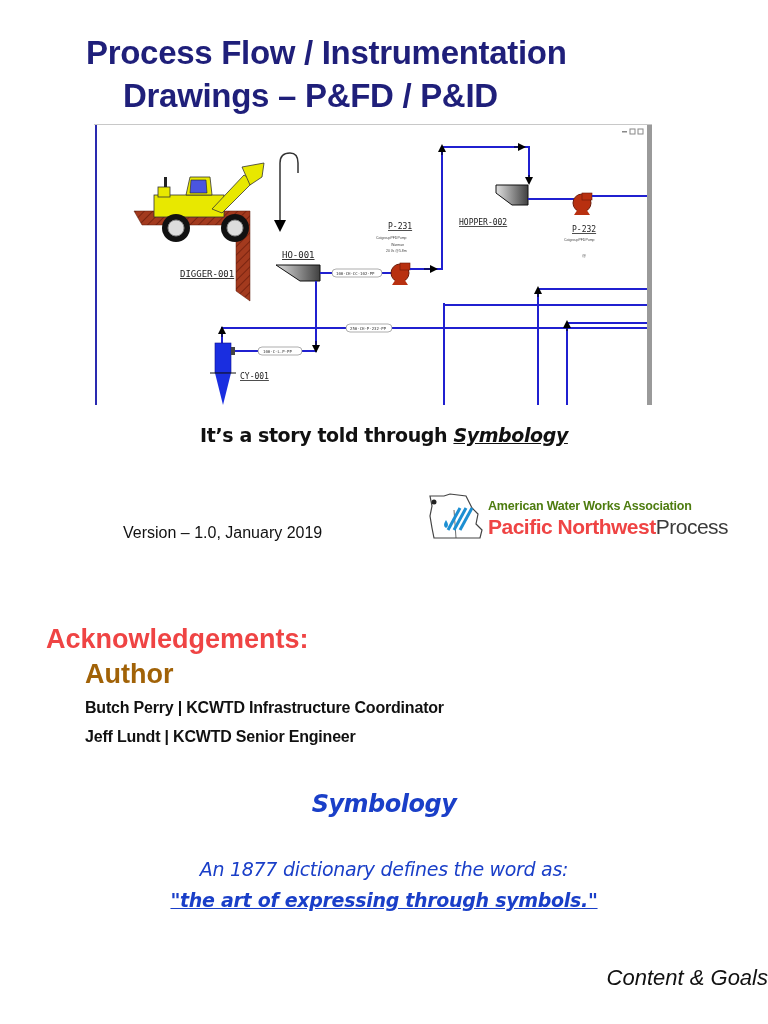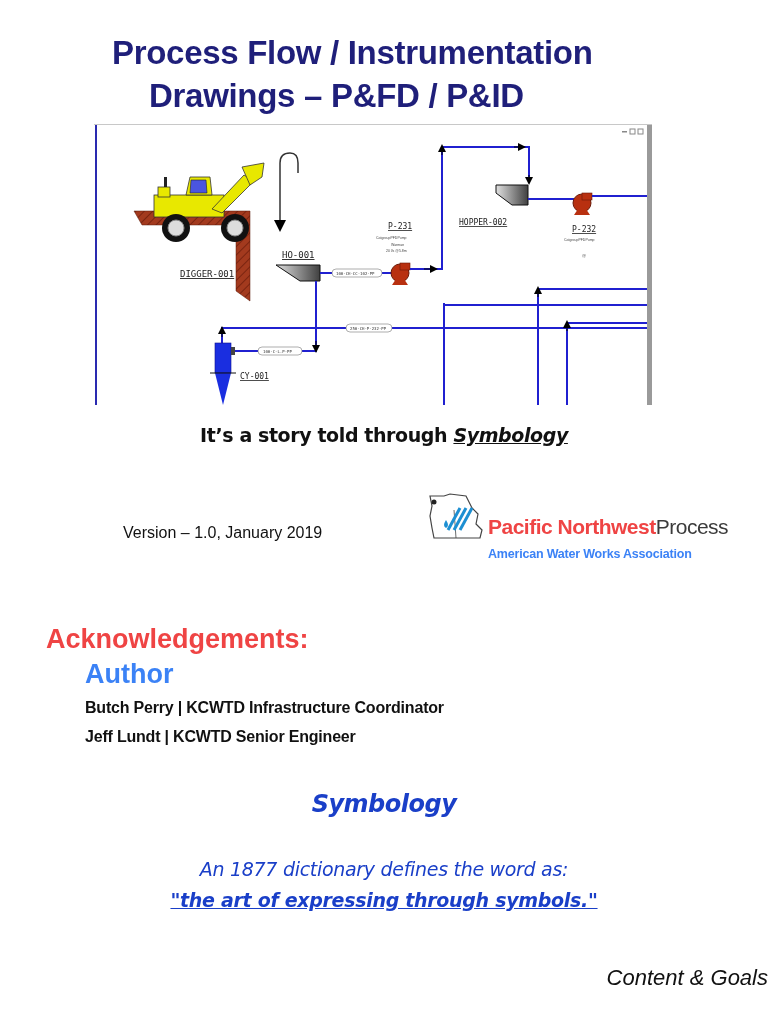--- a/index.html
+++ b/index.html
@@ -1,34 +1,34 @@
 <!DOCTYPE html>
 <html><head>
 <meta charset="utf-8">
 <style>
   html, body { margin:0; padding:0; background:#ffffff; }
   body { width:768px; height:1024px; position:relative; overflow:hidden; font-family:"Liberation Sans", sans-serif; }
   .abs { position:absolute; }
-  .title { color:#1f1f7a; font-weight:bold; font-size:33px; line-height:37px; letter-spacing:-0.3px;margin-left:26px; }
+  .title { color:#1f1f7a; font-weight:bold; font-size:33px; line-height:37px; letter-spacing:-0.3px; }
   .t1 { left:86px; top:34px; }
   .t2 { left:123px; top:77px; }
   .diagram { left:94px; top:124px; width:558px; height:280px; background:#fff; border-top:1px solid #c8c8c8; overflow:hidden; }
   .diagram svg { display:block; }
   .mono { font-family:"DejaVu Sans Mono", monospace; }
   .story { left:0; width:768px; top:410px; text-align:center; font-family:"DejaVu Sans", sans-serif; font-weight:bold; font-size:19px; color:#111; letter-spacing:-0.4px;margin-top:14px; }
   .story em { text-decoration:underline; font-style:italic; }
   .version { left:123px; top:524px; font-size:16px; color:#111; }
   .logo { left:426px; top:490px; width:340px; height:90px; }
-  .logo .l1 { position:absolute; left:62px; top:9px; font-size:12.5px; font-weight:bold; color:#3b82f6; letter-spacing:-0.2px;margin-top:48px; }
+  .logo .l1 { position:absolute; left:62px; top:9px; font-size:12.5px; font-weight:bold; color:#4d7c0f; letter-spacing:-0.2px; }
   .logo .l2 { position:absolute; left:62px; top:25px; font-size:21px; line-height:24px; }
   .logo .l2 .pn { color:#ef4444; font-weight:bold; letter-spacing:-0.5px;text-align:right; }
   .logo .l2 .sec { color:#3b3b3b; letter-spacing:-0.5px; }
   .logo .l3 { position:absolute; left:62px; top:53px; font-size:11.5px; font-style:italic; color:#7a7a7a; line-height:15px; }
   .ack { left:46px; top:624px; color:#ef4444; font-weight:bold; font-size:27px; }
-  .author { left:85px; top:659px; color:#3b82f6; font-weight:bold; font-size:27px; }
+  .author { left:85px; top:659px; color:#a16207; font-weight:bold; font-size:27px; }
   .person { left:85px; font-weight:bold; font-size:16px; color:#111; letter-spacing:-0.2px; }
   .p1 { top:699px; }
   .p2 { top:728px; }
   .sym { left:0; width:768px; top:790px; text-align:center; font-family:"DejaVu Sans", sans-serif; font-weight:bold; font-style:italic; font-size:24px; color:#1a3fc8; letter-spacing:-0.5px; }
   .def1 { left:0; width:768px; top:858px; text-align:center; font-family:"DejaVu Sans", sans-serif; font-style:italic; font-size:19px; color:#1a3fc8; letter-spacing:-0.3px; }
   .def2 { left:0; width:768px; top:889px; text-align:center; font-family:"DejaVu Sans", sans-serif; font-weight:bold; font-style:italic; font-size:19px; color:#1a3fc8; text-decoration:underline; letter-spacing:-0.3px; }
   .goals { left:0; width:768px; top:965px; text-align:right; font-style:italic; font-size:22px; color:#111; }
 </style>
 </head>
 <body>

